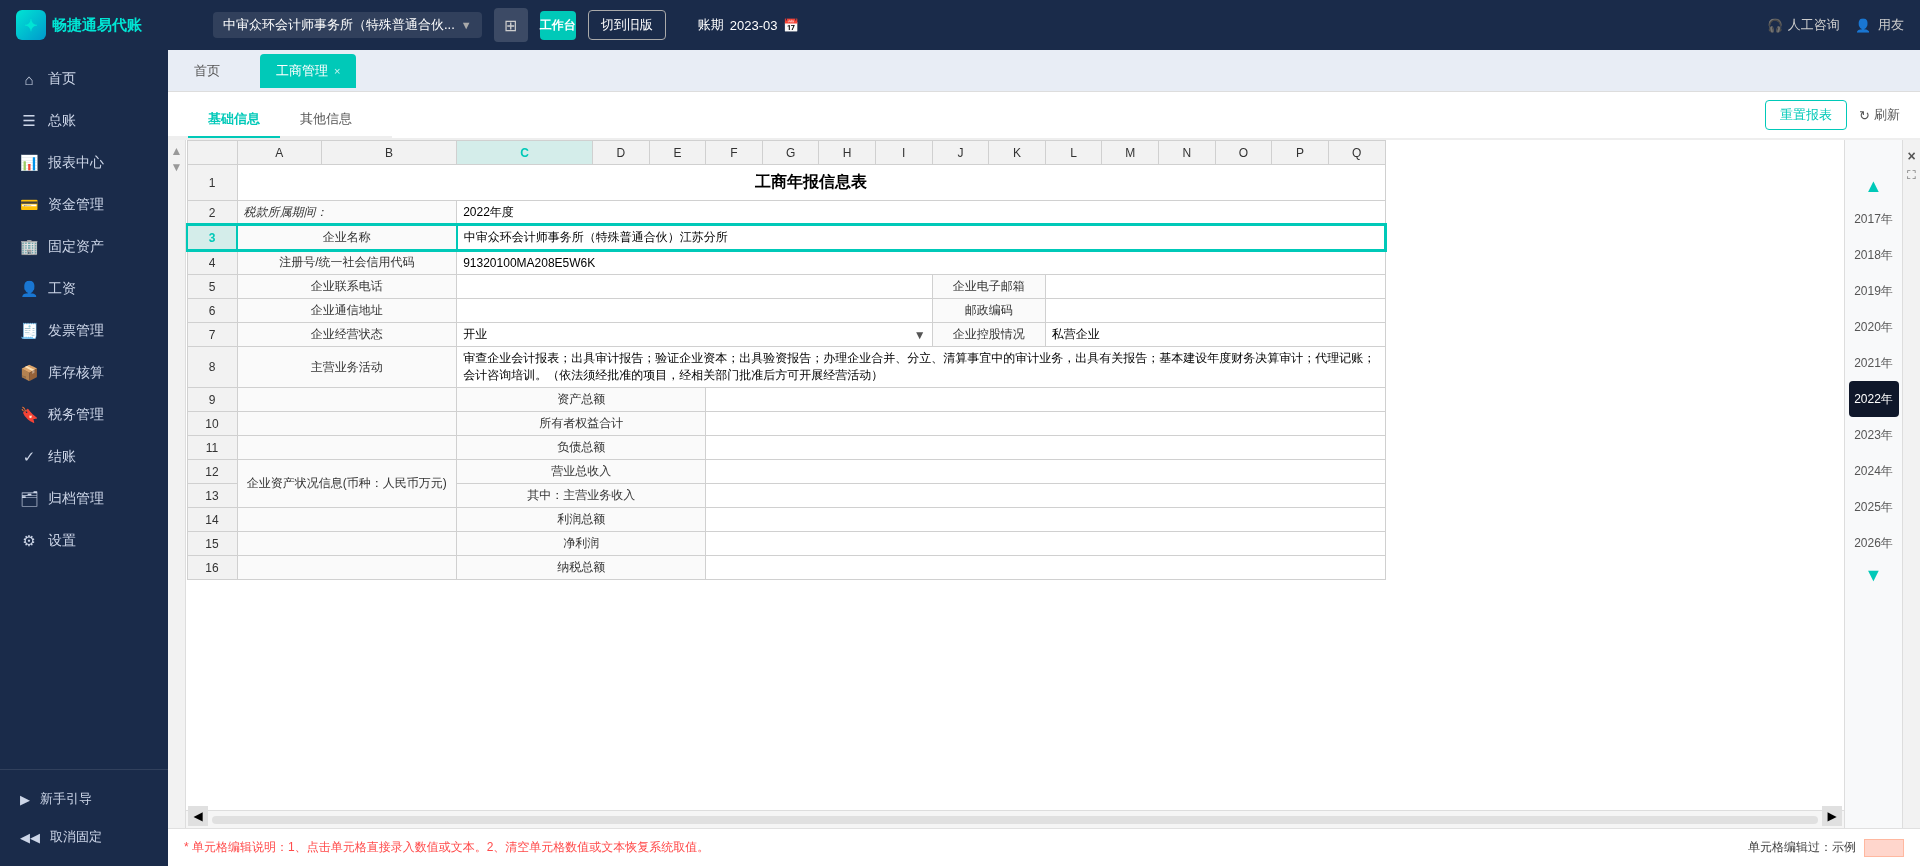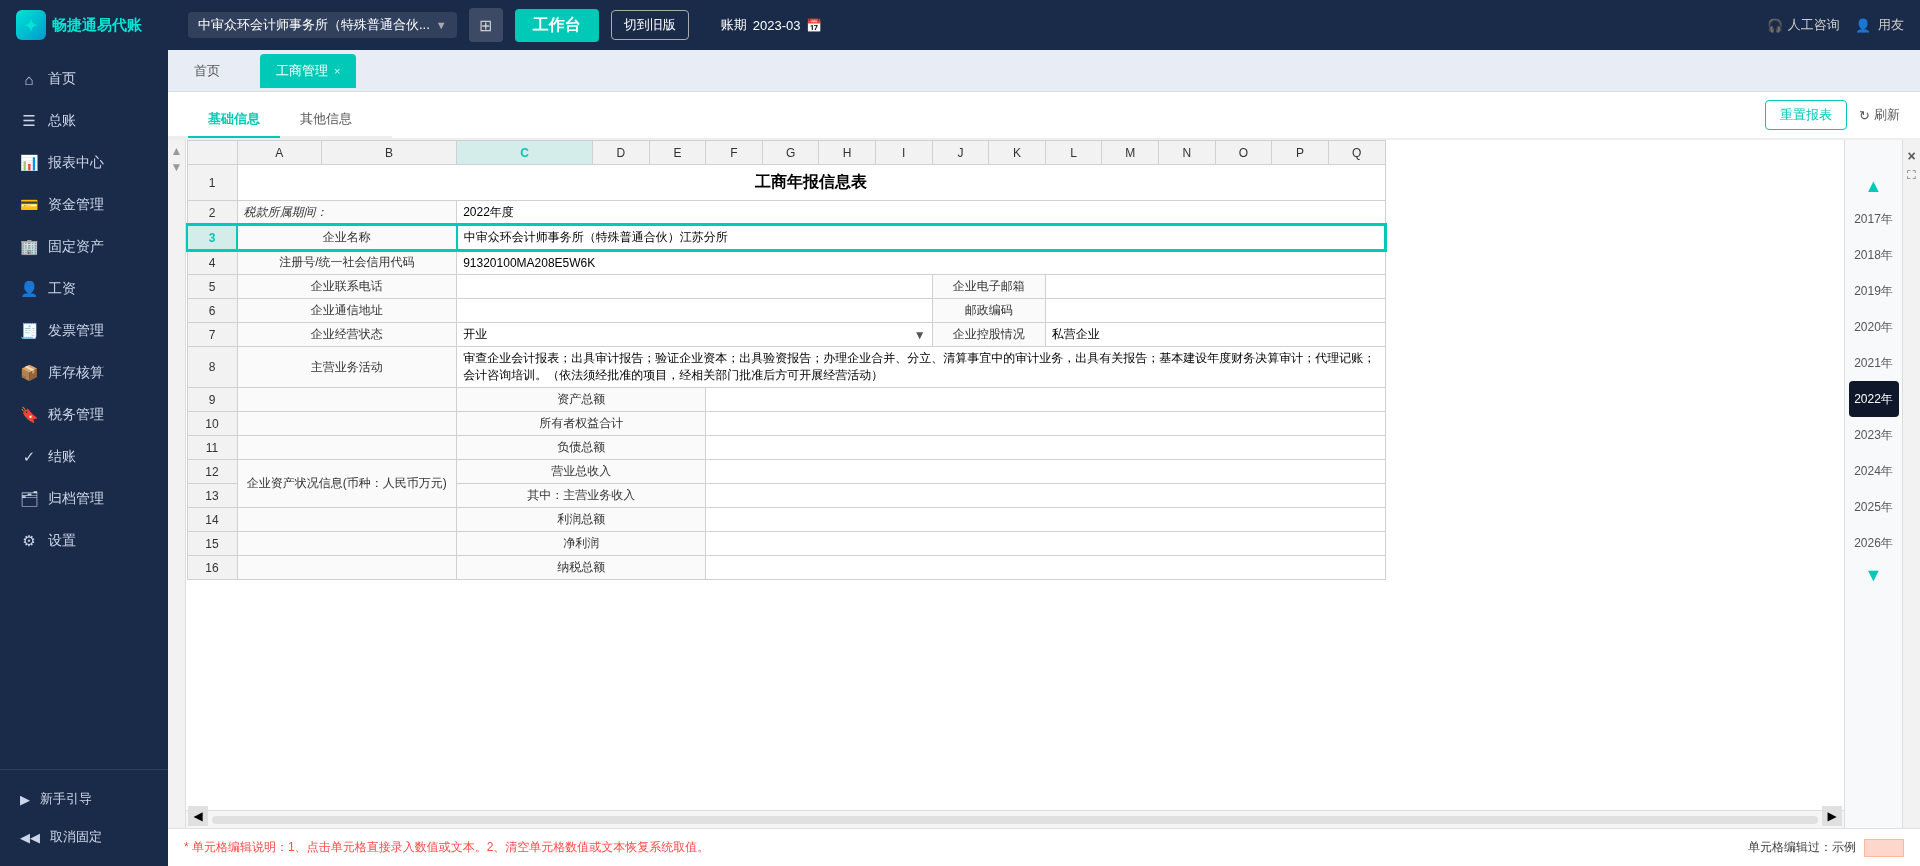--- a/index.html
+++ b/index.html
@@ -5,24 +5,24 @@
     * { box-sizing: border-box; margin: 0; padding: 0; }
     body { font-family: 'Microsoft YaHei', sans-serif; font-size: 13px; background: #f0f2f5; width: 1920px; height: 866px; overflow: hidden; }
 
     
     .topbar {
       display: flex; align-items: center; height: 50px;
       background: #1a2b4a; color: #fff; padding: 0 16px; gap: 12px;
     }
     .topbar-logo { display: flex; align-items: center; gap: 6px; color: #00e5d4; font-size: 15px; font-weight: bold; min-width: 160px; }
     .topbar-logo .logo-icon { width: 30px; height: 30px; background: linear-gradient(135deg, #00e5d4, #0099cc); border-radius: 6px; display: flex; align-items: center; justify-content: center; font-size: 16px; }
-    .company-selector { display: flex; align-items: center; gap: 6px; background: rgba(255,255,255,0.1); border-radius: 4px; padding: 4px 10px; font-size: 13px; cursor: pointer; }
+    .company-selector { display: flex; align-items: center; gap: 6px; background: rgba(255,255,255,0.1); border-radius: 4px; padding: 4px 10px; font-size: 13px; cursor: pointer; margin-left: 25px; }
     .company-selector .arrow { color: #aaa; font-size: 11px; }
     .topbar-btn-copy { width: 34px; height: 34px; background: rgba(255,255,255,0.15); border-radius: 4px; display: flex; align-items: center; justify-content: center; cursor: pointer; border: none; color: #ccc; font-size: 16px; }
-    .workbench-btn { background: #00c9b8; color: #fff; border: none; border-radius: 4px; padding: 6px 18px; font-size: 16px; cursor: pointer; font-weight: bold; }
+    .workbench-btn { background: #00c9b8; color: #fff; border: none; border-radius: 4px; padding: 6px 0; font-size: 12px; cursor: pointer; font-weight: bold; }
     .old-version-btn { background: transparent; color: #fff; border: 1px solid #aaa; border-radius: 4px; padding: 5px 12px; font-size: 13px; cursor: pointer; }
     .period-info { display: flex; align-items: center; gap: 6px; color: #fff; font-size: 13px; margin-left: 20px; }
     .calendar-icon { color: #00c9b8; cursor: pointer; }
     .topbar-right { margin-left: auto; display: flex; align-items: center; gap: 16px; }
     .consult-btn { display: flex; align-items: center; gap: 4px; color: #ccc; font-size: 13px; cursor: pointer; }
     .user-info { display: flex; align-items: center; gap: 6px; color: #ccc; font-size: 13px; cursor: pointer; }
 
     
     .layout { display: flex; height: calc(866px - 50px); }
 

